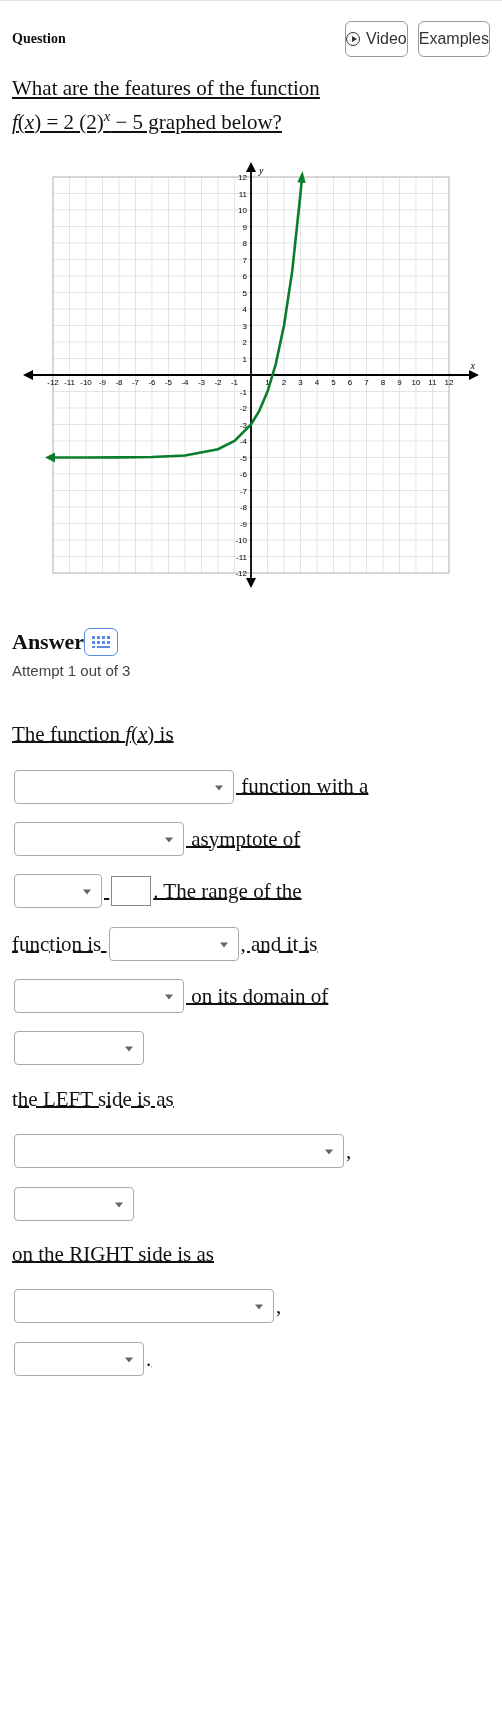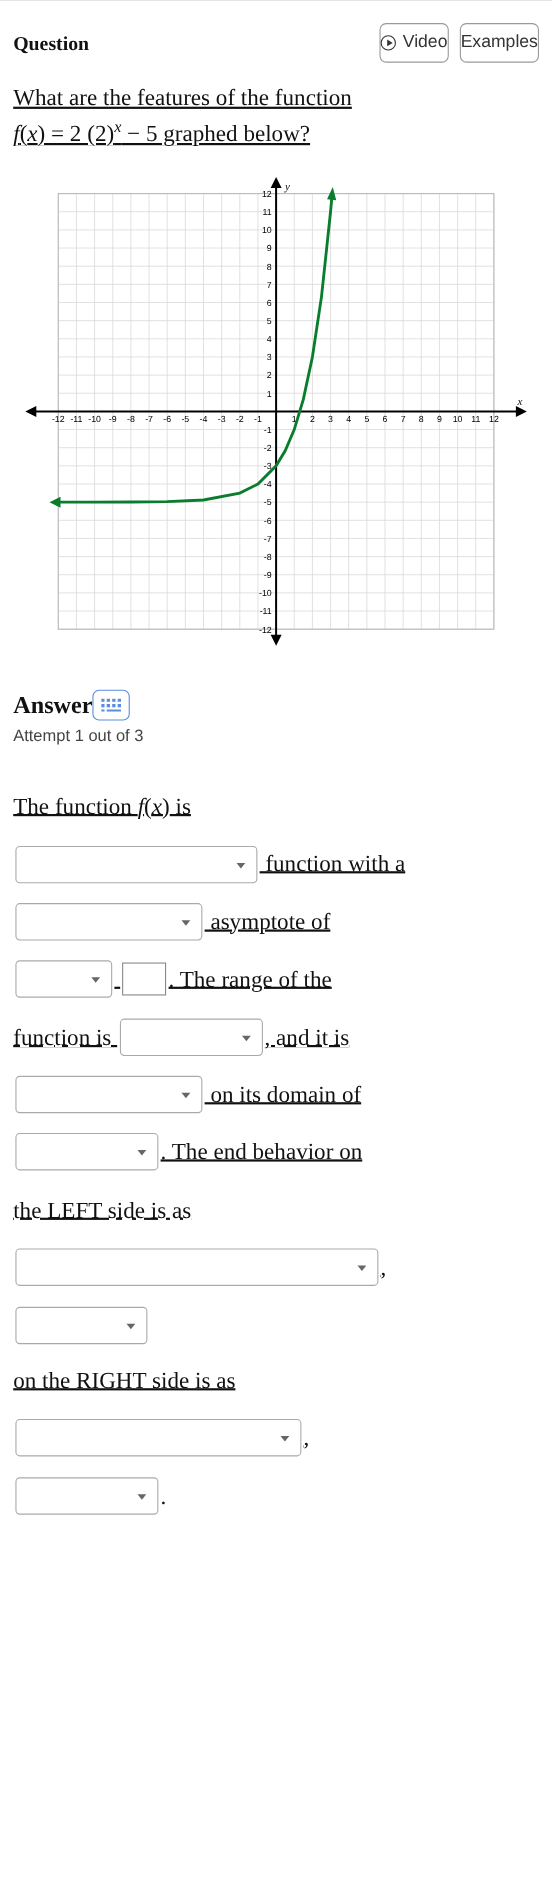--- a/index.html
+++ b/index.html
@@ -10,21 +10,21 @@
     color: #111;
     padding: 10px 12px 20px 12px;
     border-top: 1px solid #e5e5e5;
   }
   .header {
     display: flex;
     align-items: center;
     justify-content: space-between;
     padding: 10px 0 16px 0;
   }
-  .question-title { font-size: 18px; font-weight: bold; }
+  .question-title { font-size: 14px; font-weight: bold; }
   .header-buttons { display: flex; gap: 10px; }
   .btn {
     border: 1.5px solid #999;
     border-radius: 6px;
     background: #fff;
     padding: 8px 0;
     font-family: Arial, Helvetica, sans-serif;
     font-size: 16px;
     color: #333;
     display: inline-flex;
@@ -279,21 +279,21 @@
   <div class="attempt">Attempt 1 out of 3</div>
 
   <div class="answer-body">
     <span>The function </span><span class="math"><span class="func">f</span><span class="paren">(</span><span class="func">x</span><span class="paren">)</span></span><span> is</span><br>
     <span class="sel" style="width:220px"></span><span> function with a</span><br>
     <span class="sel" style="width:170px"></span><span> asymptote of</span><br>
     <span class="sel" style="width:88px"></span>
     <span class="numbox"></span><span>. The range of the</span><br>
     <span>function is </span><span class="sel" style="width:130px"></span><span>, and it is</span><br>
     <span class="sel" style="width:170px"></span><span> on its domain of</span><br>
-    <span class="sel" style="width:130px"></span><span>. The end behavior on</span><br>
+    <span class="sel" style="width:130px"></span><br>
     <span>the LEFT side is as</span><br>
     <span class="sel" style="width:330px"></span><span>,</span><br>
     <span class="sel" style="width:120px"></span><br>
     <span>on the RIGHT side is as</span><br>
     <span class="sel" style="width:260px"></span><span>,</span><br>
     <span class="sel" style="width:130px"></span><span>.</span>
   </div>
 </div>
 
 </body></html>

